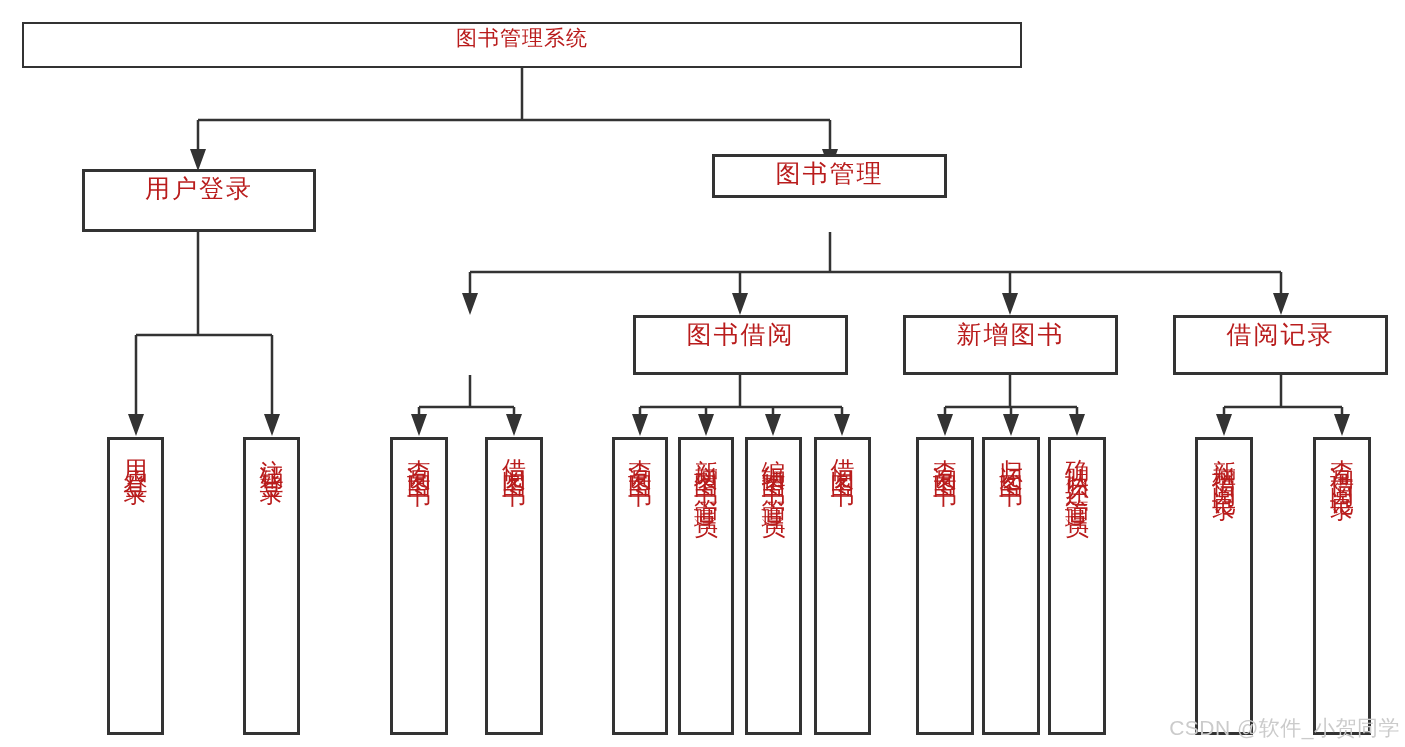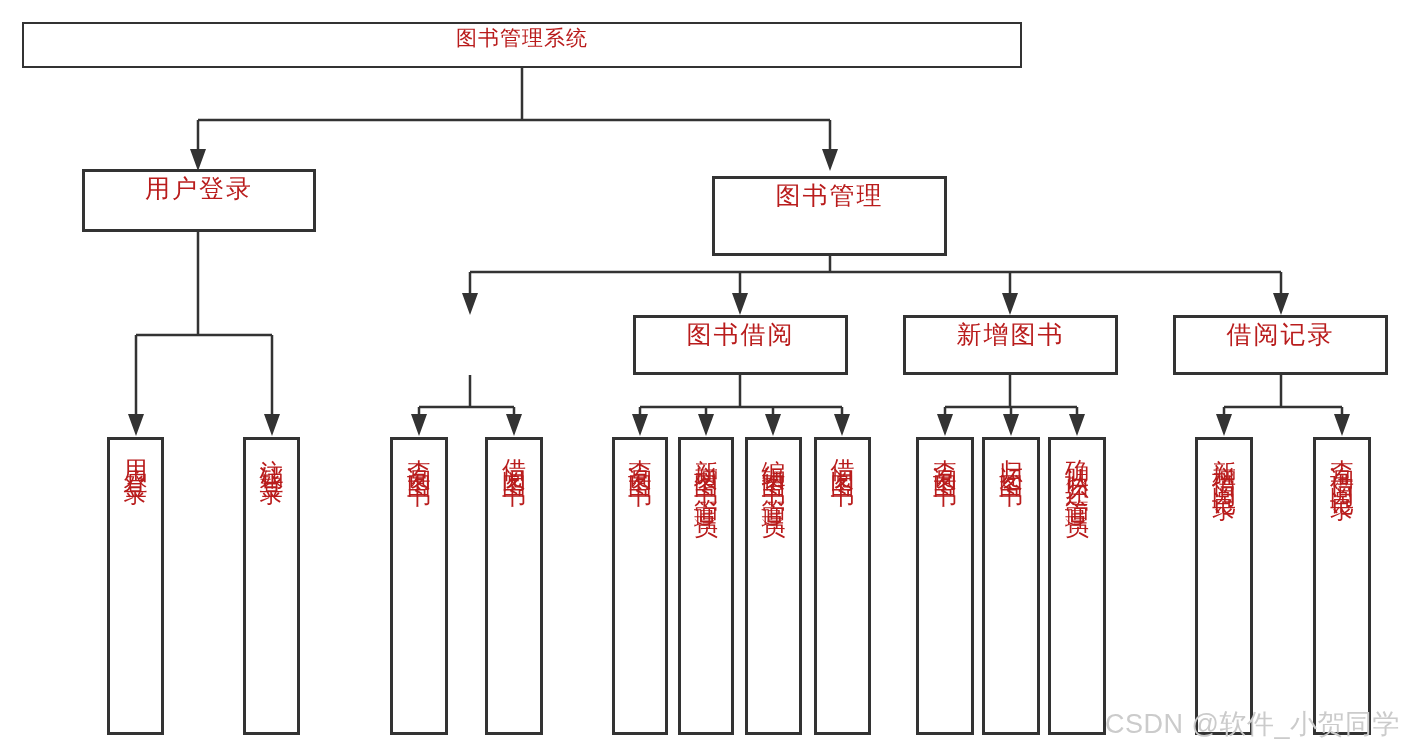--- a/index.html
+++ b/index.html
@@ -33,21 +33,21 @@
     text-orientation: mixed;
     font-size: 24px;
     line-height: 1;
     letter-spacing: 8px;
     white-space: nowrap;
   }
   .watermark {
     position: absolute;
     right: 5px;
     bottom: 5px;
-    font-size: 27px;
+    font-size: 21px;
     color: #cbcbcb;
     letter-spacing: 0.5px;
     z-index: 5;
     white-space: nowrap;
   }
 </style>
 </head>
 <body>
 
 <div class="stage">
@@ -75,21 +75,21 @@
       M1216 414 L1232 414 L1224 436 Z M1334 414 L1350 414 L1342 436 Z"></path>
   </svg>
 
   <div class="node root" style="left:22px; top:22px; width:1000px; height:46px;">
     <span>图书管理系统</span>
   </div>
 
   <div class="node" style="left:82px; top:169px; width:234px; height:63px;">
     <span>用户登录</span>
   </div>
-  <div class="node" style="left:712px; top:176px; width:235px; height:80px;">
+  <div class="node" style="left:712px; top:154px; width:235px; height:44px;">
     <span>图书管理</span>
   </div>
 
   <div class="node" style="left:633px; top:315px; width:215px; height:60px;">
     <span>图书借阅</span>
   </div>
   <div class="node" style="left:903px; top:315px; width:215px; height:60px;">
     <span>新增图书</span>
   </div>
   <div class="node" style="left:1173px; top:315px; width:215px; height:60px;">

